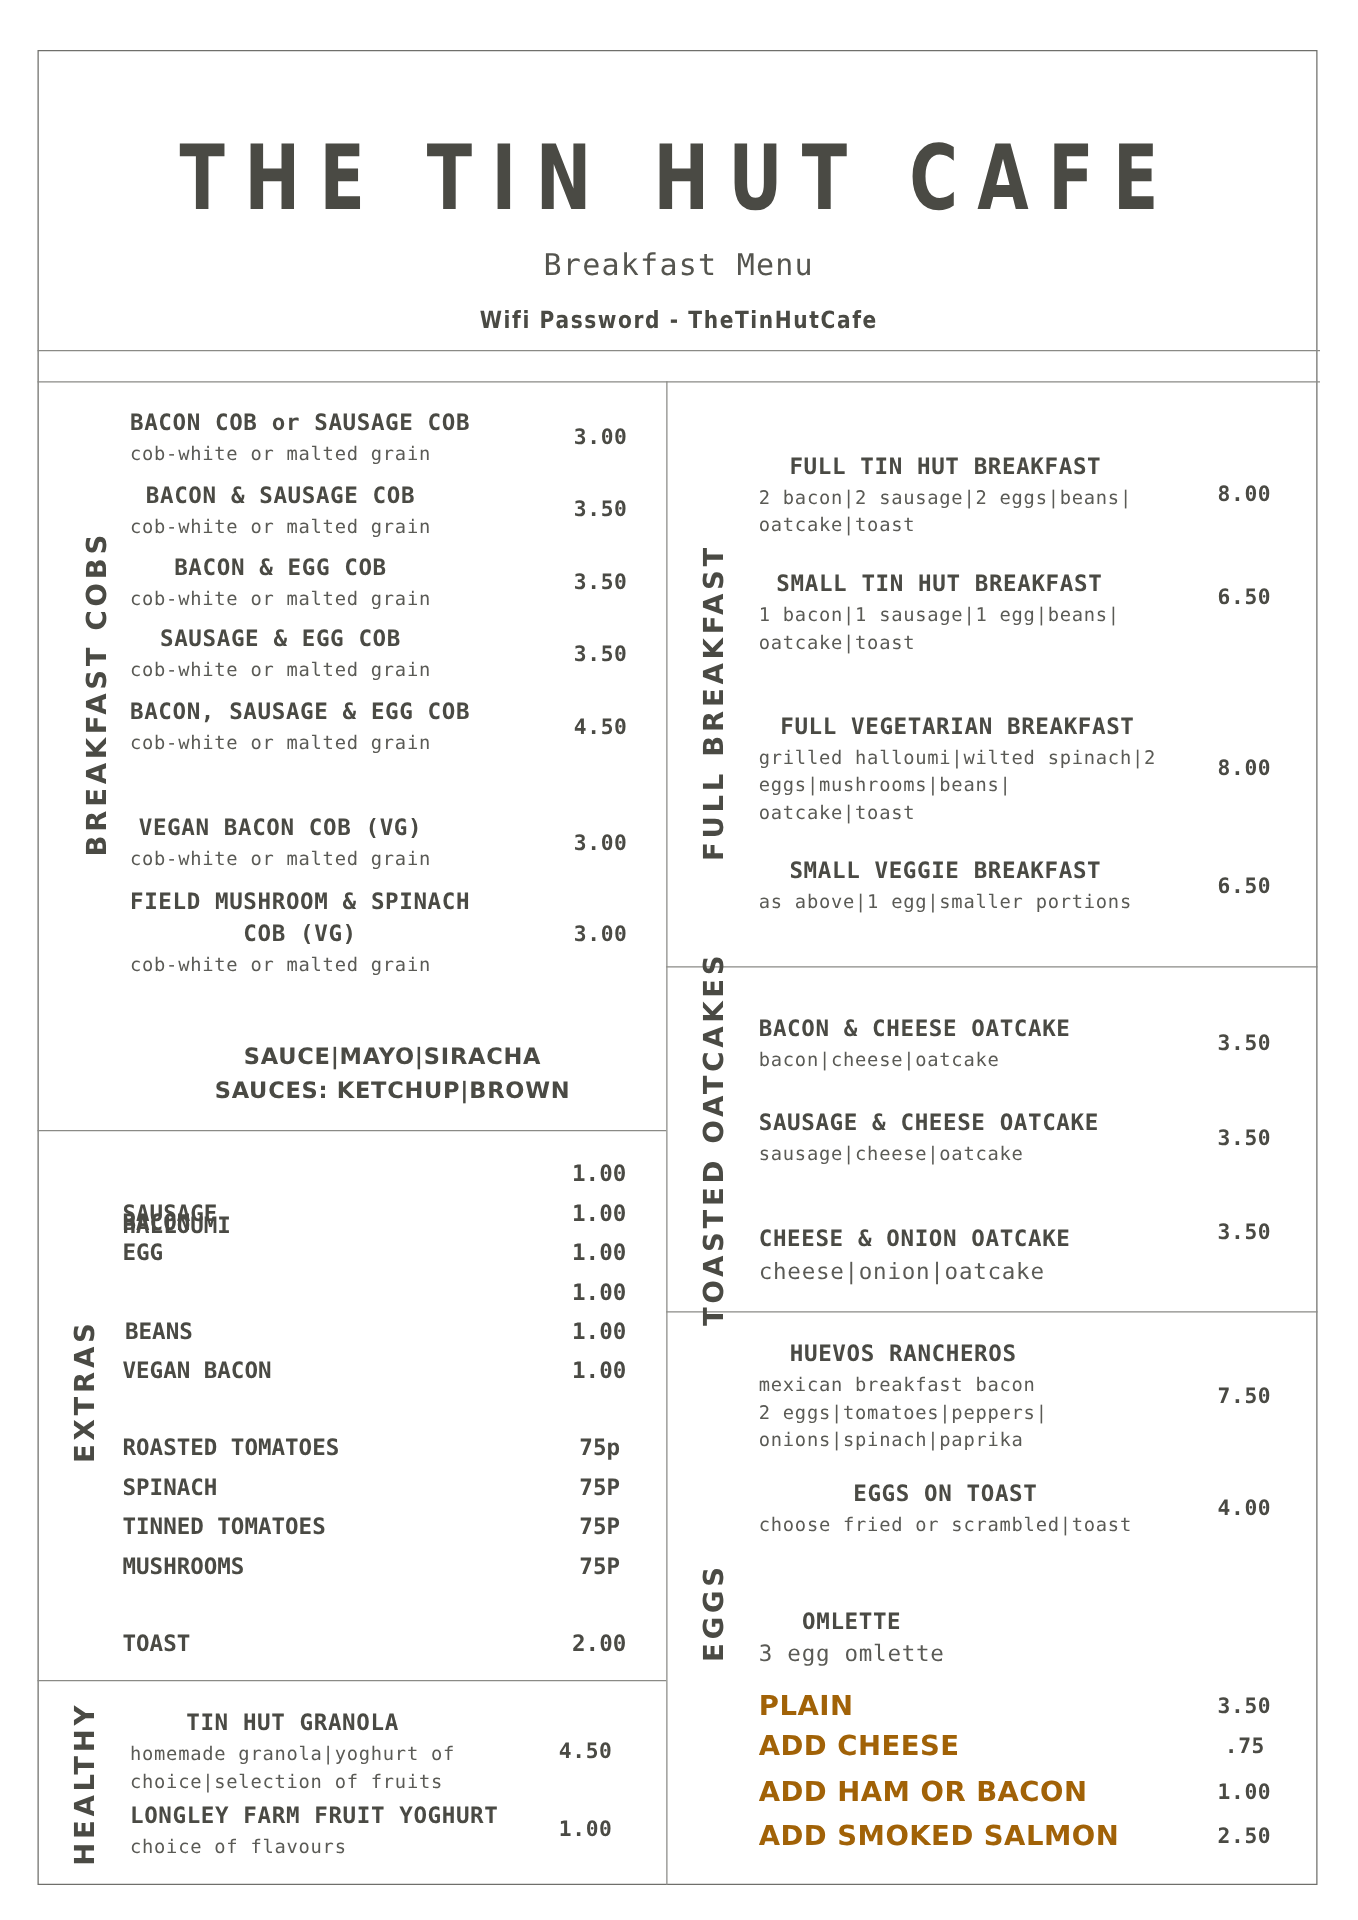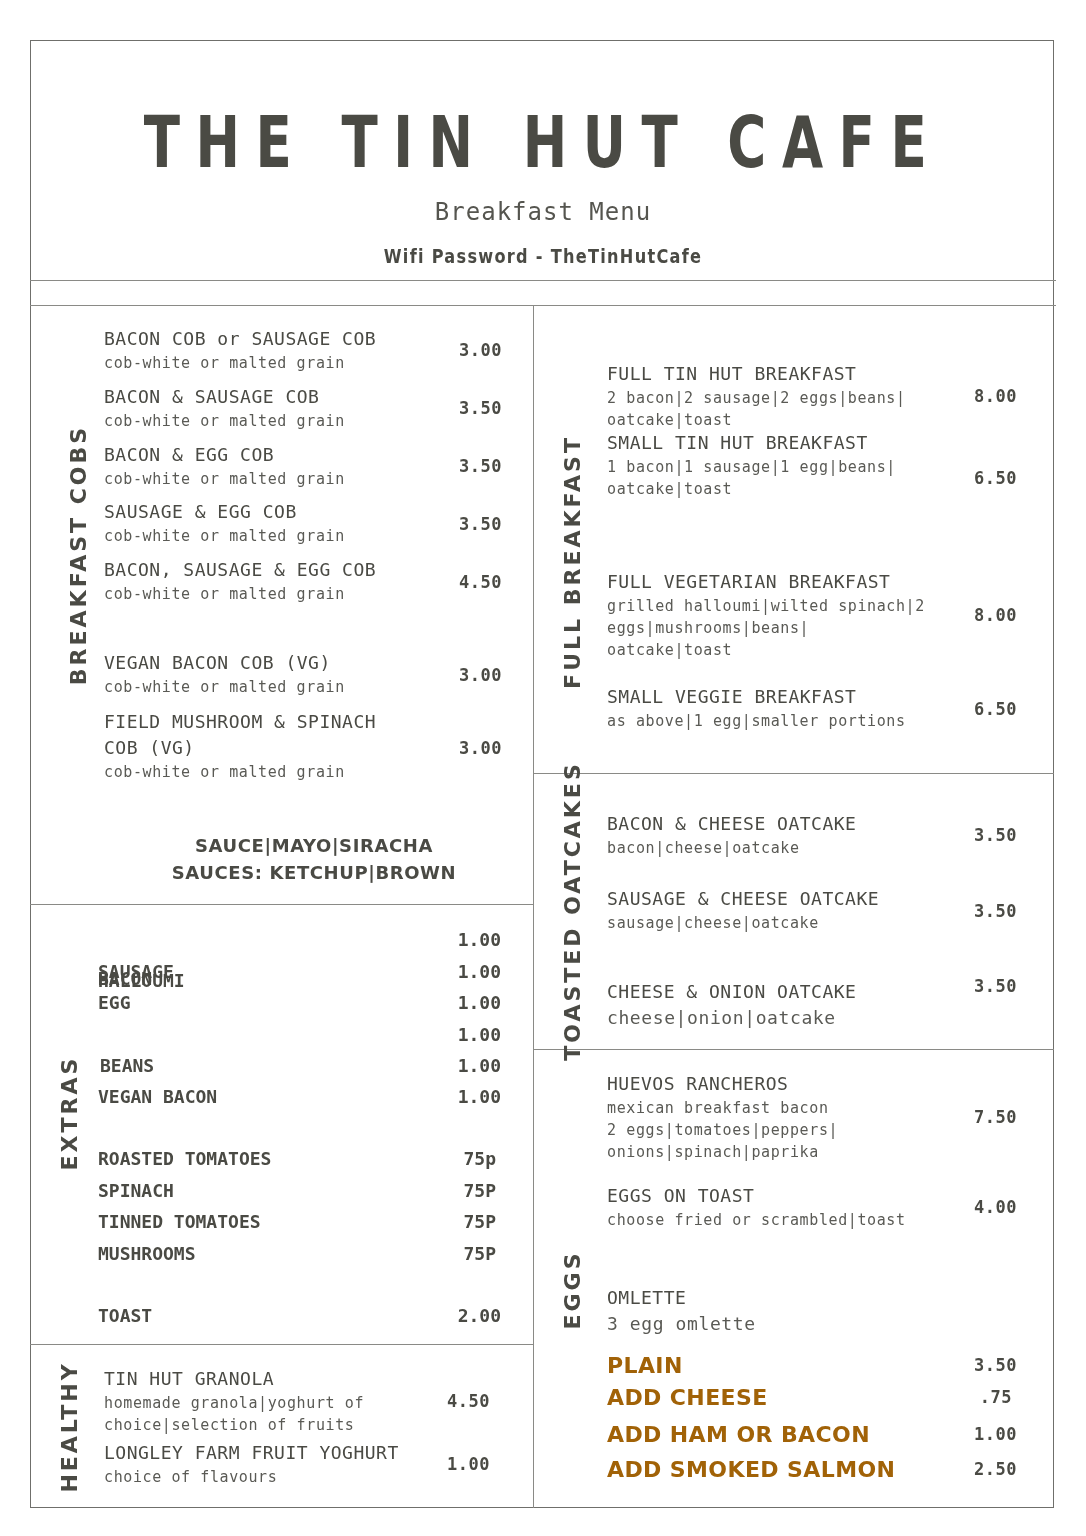--- a/index.html
+++ b/index.html
@@ -16,21 +16,21 @@
   .subtitle { position: absolute; left: 0; width: 1086px; top: 198px; text-align: center;
               font-family: "DejaVu Sans Mono", monospace; font-size: 24px; letter-spacing: 1px; color: #55554f; }
   .wifi { position: absolute; left: 0; width: 1086px; top: 245px; text-align: center;
           font-family: "DejaVu Sans", sans-serif; font-weight: bold; font-size: 19px; letter-spacing: 1.5px; color: #4a4a44;
           transform: scaleX(0.85); transform-origin: center; }
 
   .vhead { position: absolute; transform: translate(-50%, -50%) rotate(-90deg); white-space: nowrap;
            font-family: "DejaVu Sans", sans-serif; font-weight: bold; font-size: 22px; letter-spacing: 3px; color: #4a4a44; }
 
   .item { position: absolute; }
-  .iname { font-family: "DejaVu Sans Mono", monospace; font-weight: normal; font-size: 18px; letter-spacing: 0.5px; color: #4a4a44; line-height: 26px; white-space: nowrap; }
+  .iname { font-family: "DejaVu Sans Mono", monospace; font-weight: bold; font-size: 18px; letter-spacing: 0.5px; color: #4a4a44; line-height: 26px; white-space: nowrap; text-align: center; }
   .idesc { font-family: "DejaVu Sans Mono", monospace; font-size: 15px; letter-spacing: 0.6px; color: #5a5a55; line-height: 22px; white-space: nowrap; }
   .idesc.big { font-size: 18px; line-height: 26px; }
   .price { position: absolute; font-family: "DejaVu Sans Mono", monospace; font-weight: bold; font-size: 17px; letter-spacing: 0.5px; color: #4a4a44; white-space: nowrap; text-align: right; }
   .sauces { position: absolute; text-align: center; font-family: "DejaVu Sans", sans-serif; font-weight: bold; font-size: 18px; line-height: 27px; color: #4a4a44; letter-spacing: 0.6px; }
   .xrow { position: absolute; font-family: "DejaVu Sans Mono", monospace; font-weight: bold; font-size: 18px; color: #4a4a44; white-space: nowrap; }
   .erow { position: absolute; font-family: "DejaVu Sans", sans-serif; font-weight: bold; font-size: 22px; color: #a16207; white-space: nowrap; letter-spacing: 0.4px; }
 </style>
 </head>
 <body>
 
@@ -148,21 +148,21 @@
 <section>
   <div class="vhead" style="left:572px; top:562px;">FULL BREAKFAST</div>
 
   <div class="item" style="left:607px; top:361px;">
     <div class="iname">FULL TIN HUT BREAKFAST</div>
     <div class="idesc">2 bacon|2 sausage|2 eggs|beans|</div>
     <div class="idesc">oatcake|toast</div>
   </div>
   <div class="price" style="right:69px; top:386px;">8.00</div>
 
-  <div class="item" style="left:607px; top:430px;">
+  <div class="item" style="left:607px; top:455px;">
     <div class="iname">SMALL TIN HUT BREAKFAST</div>
     <div class="idesc">1 bacon|1 sausage|1 egg|beans|</div>
     <div class="idesc">oatcake|toast</div>
   </div>
   <div class="price" style="right:69px; top:468px;">6.50</div>
 
   <div class="item" style="left:607px; top:569px;">
     <div class="iname">FULL VEGETARIAN BREAKFAST</div>
     <div class="idesc">grilled halloumi|wilted spinach|2</div>
     <div class="idesc">eggs|mushrooms|beans|</div>

